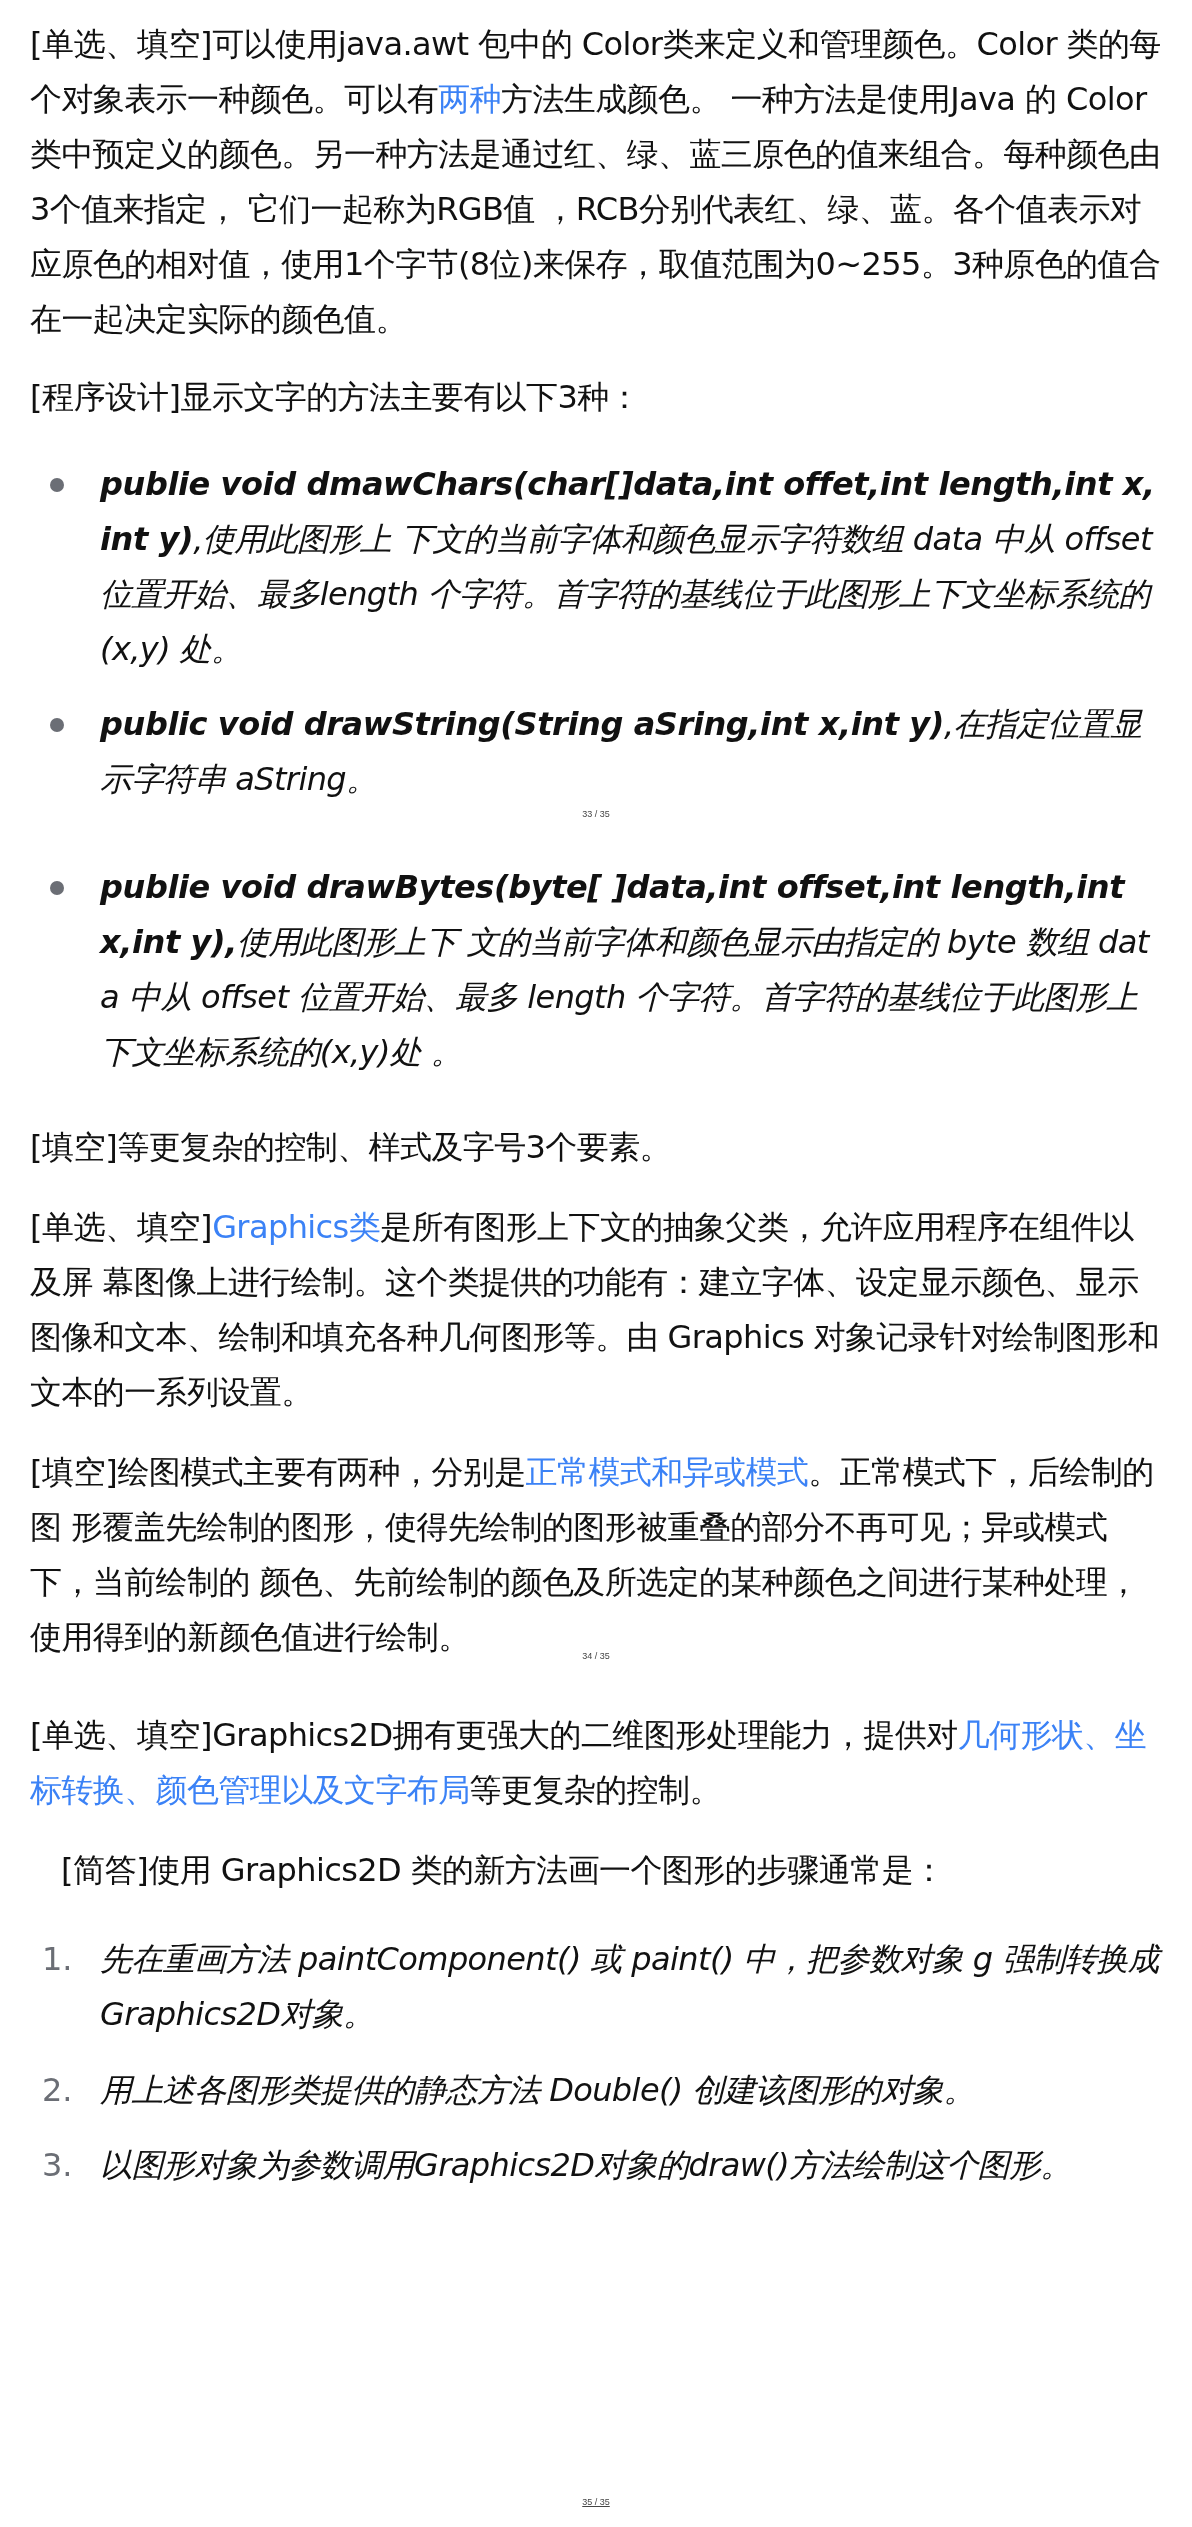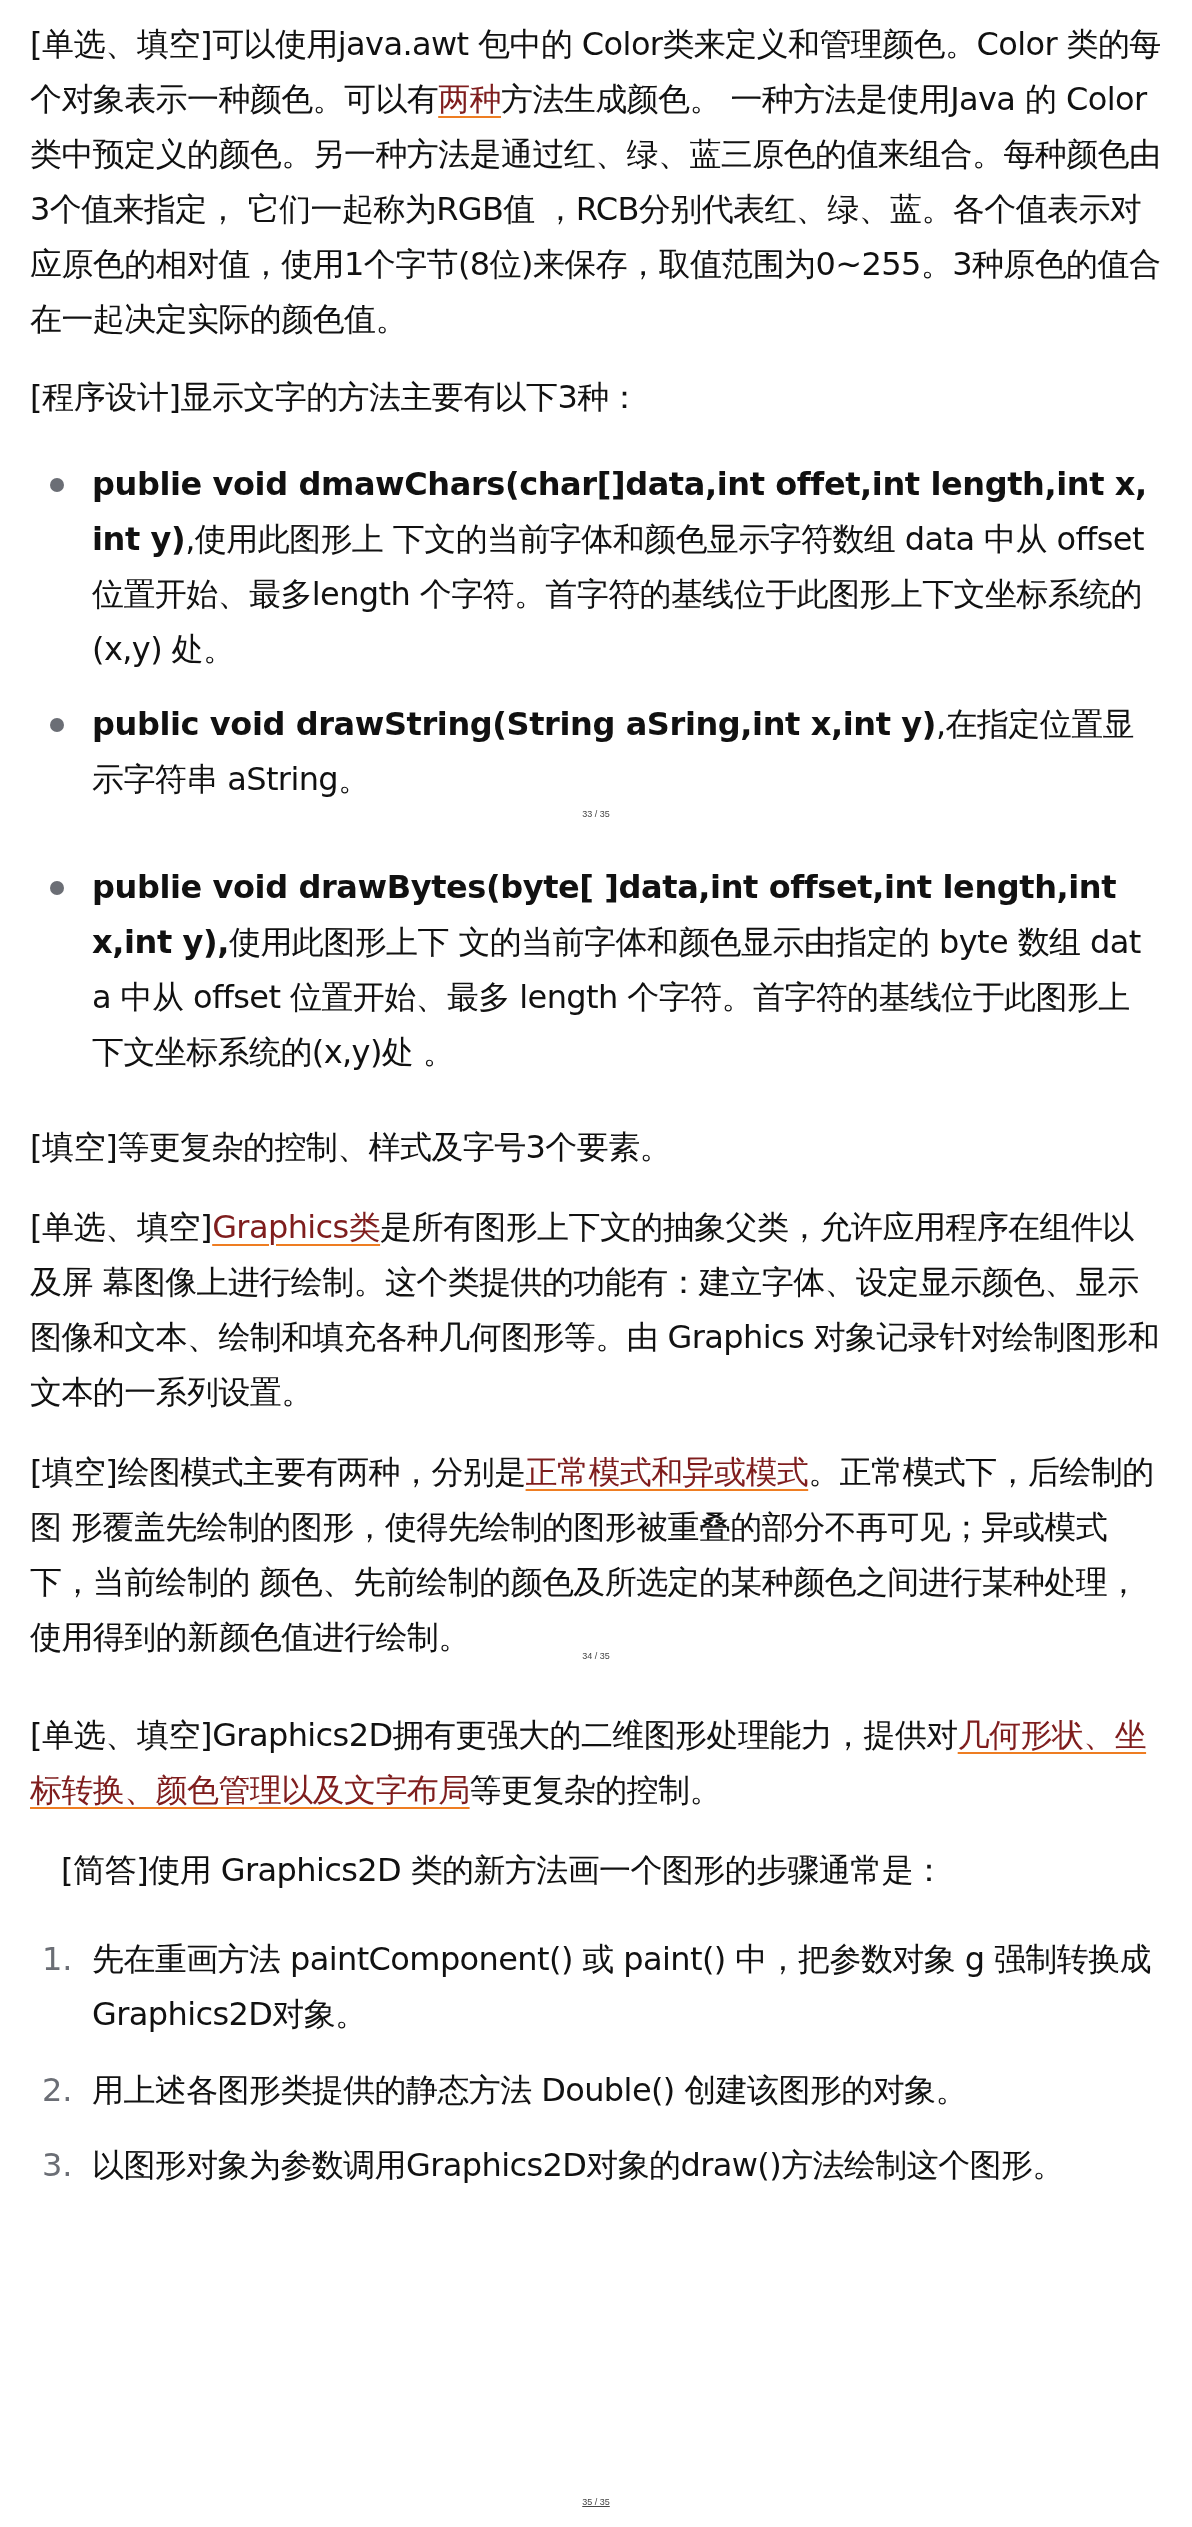--- a/index.html
+++ b/index.html
@@ -29,48 +29,48 @@
       line-height: 55px;
       letter-spacing: -0.6px;
       margin: 0;
       word-break: break-all;
     }
     .tag {
       font-weight: normal;
       letter-spacing: -0.4px;
     }
     .hl {
-      color: #7f1d1d;
-      text-decoration: underline;
+      color: #3b82f6;
       text-decoration-color: #ee7d22;
       text-decoration-thickness: 2px;
       text-underline-offset: 6px;
     }
     .bullet-item, .num-item {
       position: absolute;
       left: 0;
       width: 1192px;
     }
     .bullet-dot {
       position: absolute;
       left: 50px;
       width: 14px;
       height: 14px;
       border-radius: 50%;
       background: #6b6e75;
     }
     .item-text {
       position: absolute;
-      left: 92px;
+      left: 100px;
       width: 1065px;
       font-size: 32px;
       line-height: 55px;
       letter-spacing: -0.6px;
       margin: 0;
       word-break: break-all;
+      font-style: italic;
     }
     .sig {
       font-weight: bold;
       letter-spacing: -0.4px;
     }
     .num-marker {
       position: absolute;
       left: 42px;
       font-size: 32px;
       line-height: 55px;

